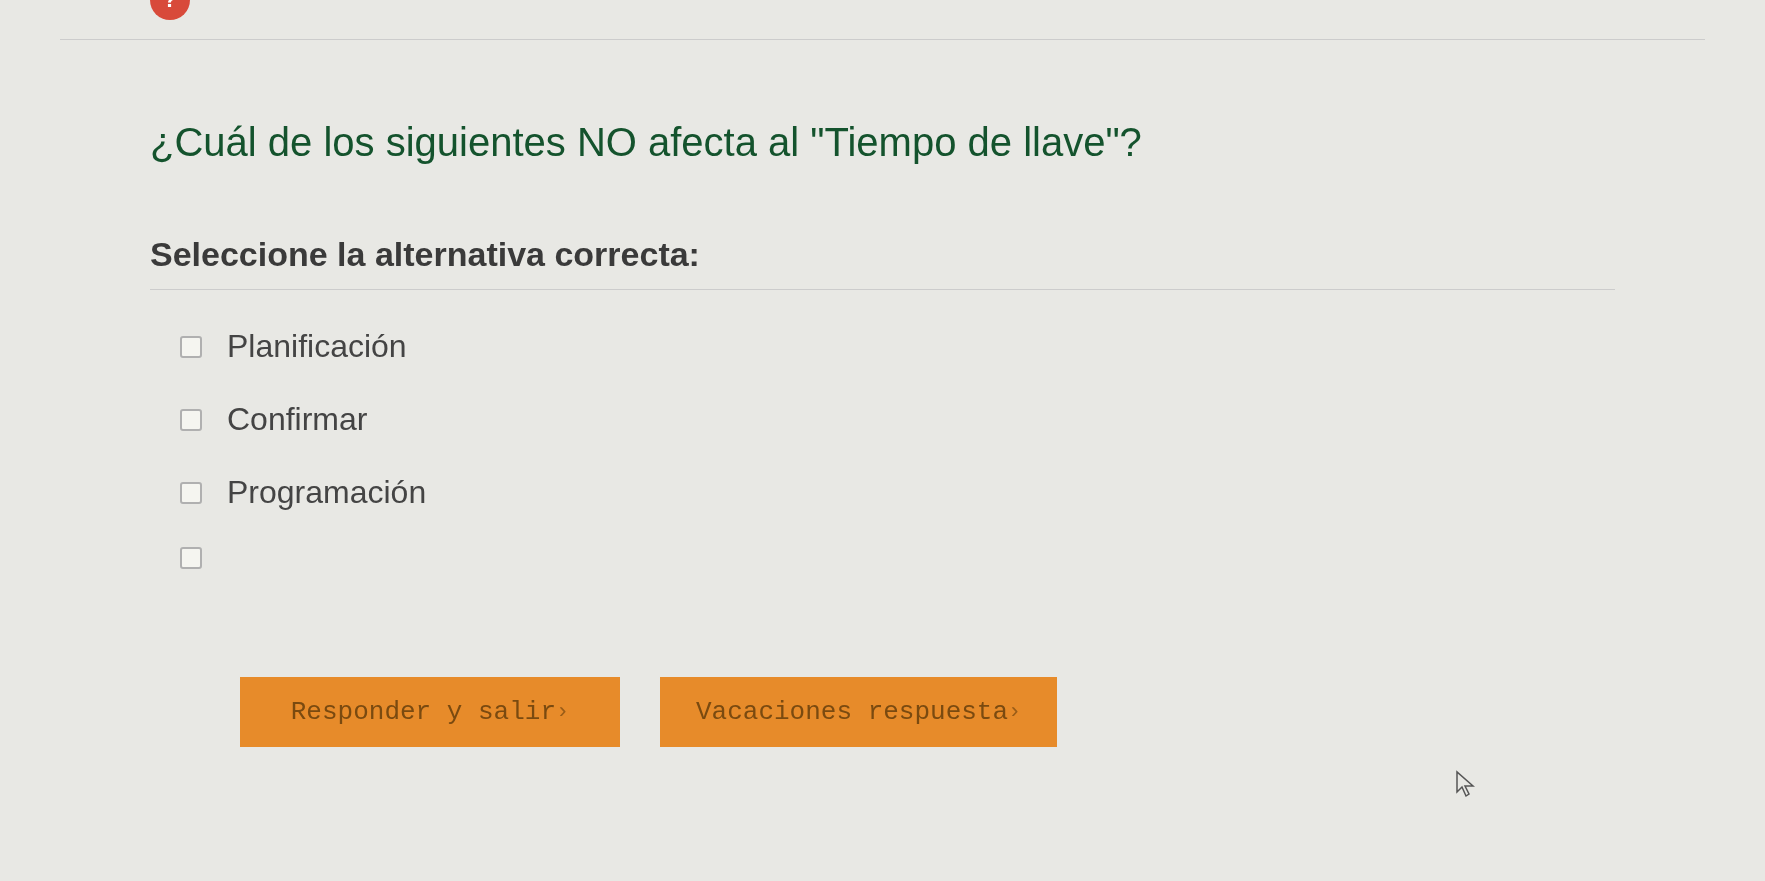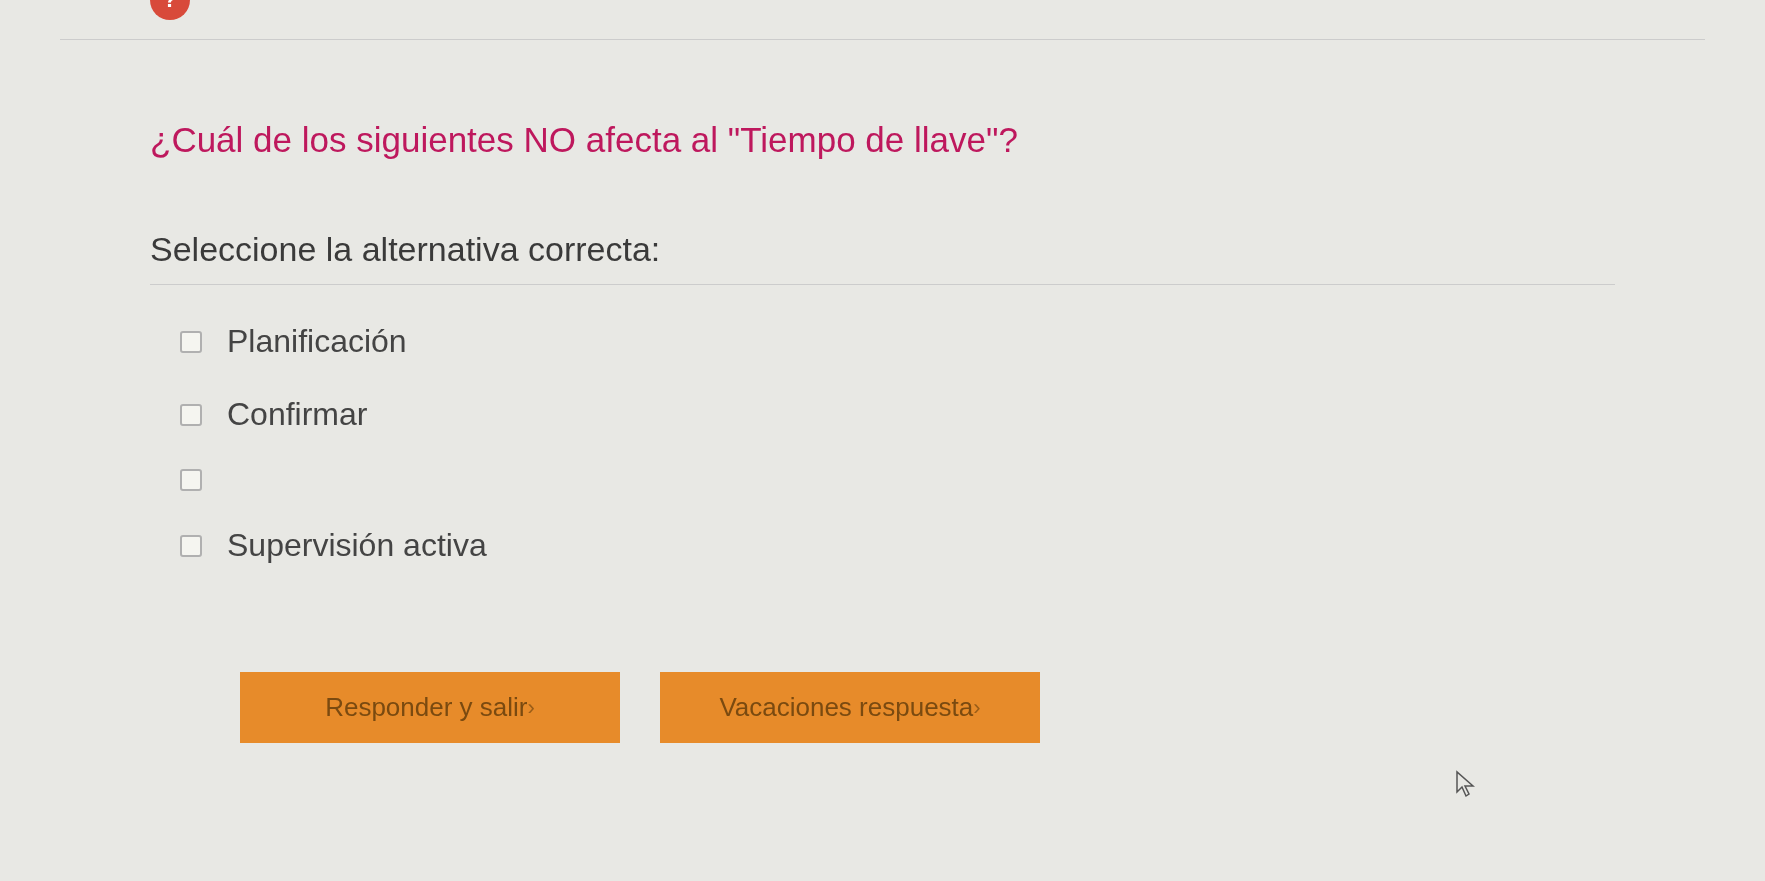--- a/index.html
+++ b/index.html
@@ -37,29 +37,29 @@
       justify-content: center;
       color: white;
       font-size: 22px;
       font-weight: bold;
       margin-top: -30px;
     }
     .content {
       padding: 80px 90px 30px 90px;
     }
     .question-text {
-      font-size: 35px;
-      color: #be185d;
+      font-size: 40px;
+      color: #14532d;
       font-weight: 400;
       margin-bottom: 70px;
     }
     .instruction-text {
       font-size: 34px;
       color: #3a3a3a;
-      font-weight: 400;
+      font-weight: 700;
       padding-bottom: 15px;
       border-bottom: 1px solid #ccc;
       margin-bottom: 20px;
     }
     .options-list {
       padding-left: 30px;
     }
     .option-row {
       display: flex;
       align-items: center;
@@ -93,20 +93,21 @@
       border: none;
       padding: 20px 36px;
       font-size: 26px;
       font-weight: 500;
       cursor: pointer;
       min-width: 380px;
       display: flex;
       align-items: center;
       justify-content: center;
       gap: 0;
+      font-family: Liberation Mono, monospace;
     }
     .btn .chevron {
       font-size: 22px;
       opacity: 0.7;
     }
     .cursor {
       position: absolute;
       left: 1455px;
       top: 770px;
       pointer-events: none;
@@ -127,24 +128,24 @@
     <div class="option-row">
       <span class="checkbox"></span>
       <span class="option-label">Planificación</span>
     </div>
     <div class="option-row">
       <span class="checkbox"></span>
       <span class="option-label">Confirmar</span>
     </div>
     <div class="option-row">
       <span class="checkbox"></span>
+      <span class="option-label">Programación</span>
     </div>
     <div class="option-row">
       <span class="checkbox"></span>
-      <span class="option-label">Supervisión activa</span>
     </div>
   </div>
 
   <div class="actions">
     <button class="btn">
       <span>Responder y salir</span>
       <span class="chevron">›</span>
     </button>
     <button class="btn">
       <span>Vacaciones respuesta</span>

